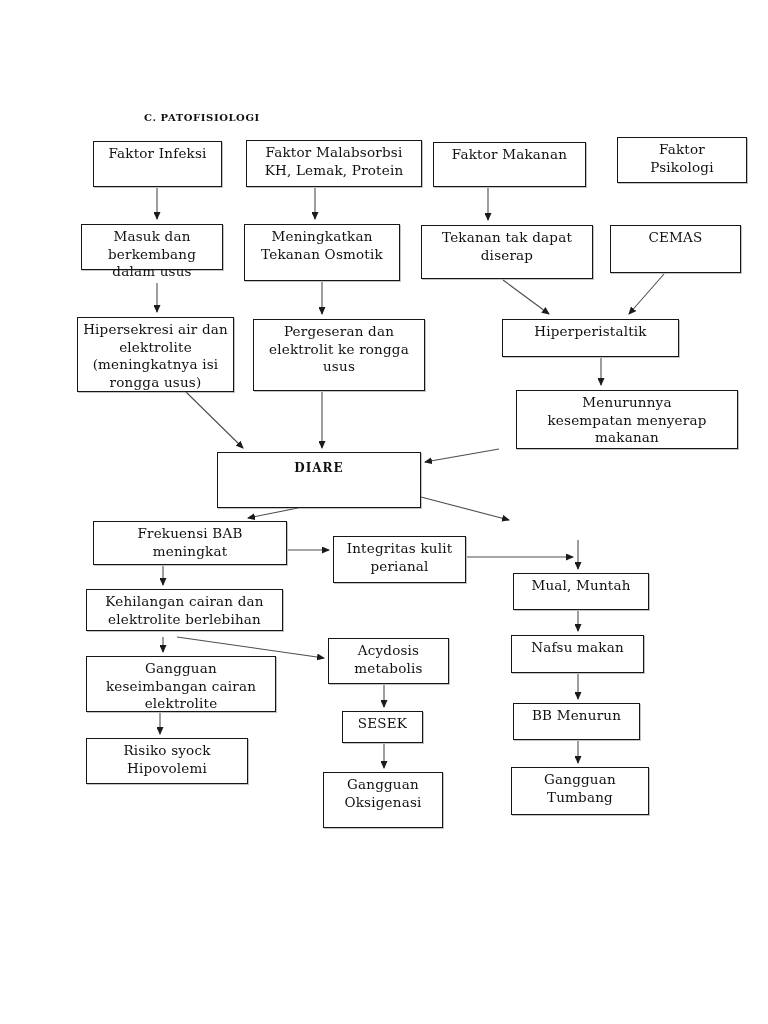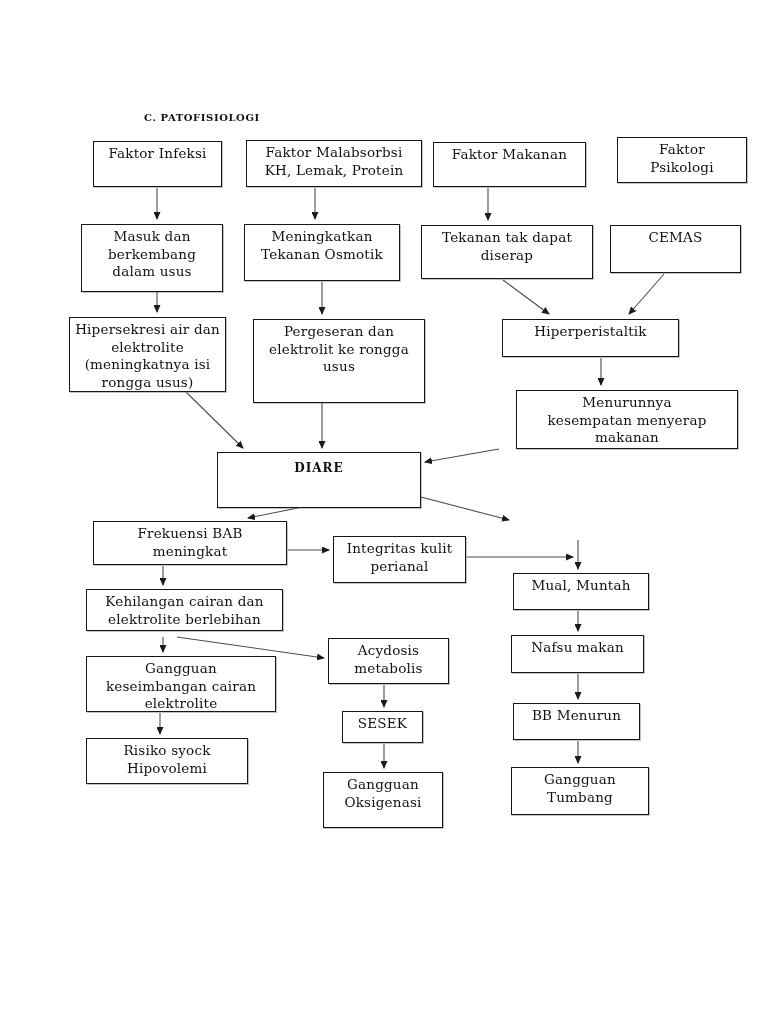--- a/index.html
+++ b/index.html
@@ -100,44 +100,44 @@
 KH, Lemak, Protein</span>
     </div>
   <div class="node" style="left:433px;top:142px;width:153px;height:45px">
       <span>Faktor Makanan</span>
     </div>
   <div class="node" style="left:617px;top:137px;width:130px;height:46px">
       <span>Faktor
 Psikologi</span>
     </div>
 
-  <div class="node" style="left:81px;top:224px;width:142px;height:68px">
+  <div class="node" style="left:81px;top:224px;width:142px;height:46px">
       <span>Masuk dan
 berkembang
 dalam usus</span>
     </div>
   <div class="node" style="left:244px;top:224px;width:156px;height:57px">
       <span>Meningkatkan
 Tekanan Osmotik</span>
     </div>
   <div class="node" style="left:421px;top:225px;width:172px;height:54px">
       <span>Tekanan tak dapat
 diserap</span>
     </div>
   <div class="node" style="left:610px;top:225px;width:131px;height:48px">
       <span>CEMAS</span>
     </div>
 
-  <div class="node" style="left:69px;top:317px;width:157px;height:75px">
+  <div class="node" style="left:77px;top:317px;width:157px;height:75px">
       <span>Hipersekresi air dan
 elektrolite
 (meningkatnya isi
 rongga usus)</span>
     </div>
-  <div class="node" style="left:253px;top:319px;width:172px;height:84px">
+  <div class="node" style="left:253px;top:319px;width:172px;height:72px">
       <span>Pergeseran dan
 elektrolit ke rongga
 usus</span>
     </div>
   <div class="node" style="left:502px;top:319px;width:177px;height:38px">
       <span>Hiperperistaltik</span>
     </div>
   <div class="node" style="left:516px;top:390px;width:222px;height:59px">
       <span>Menurunnya
 kesempatan menyerap

